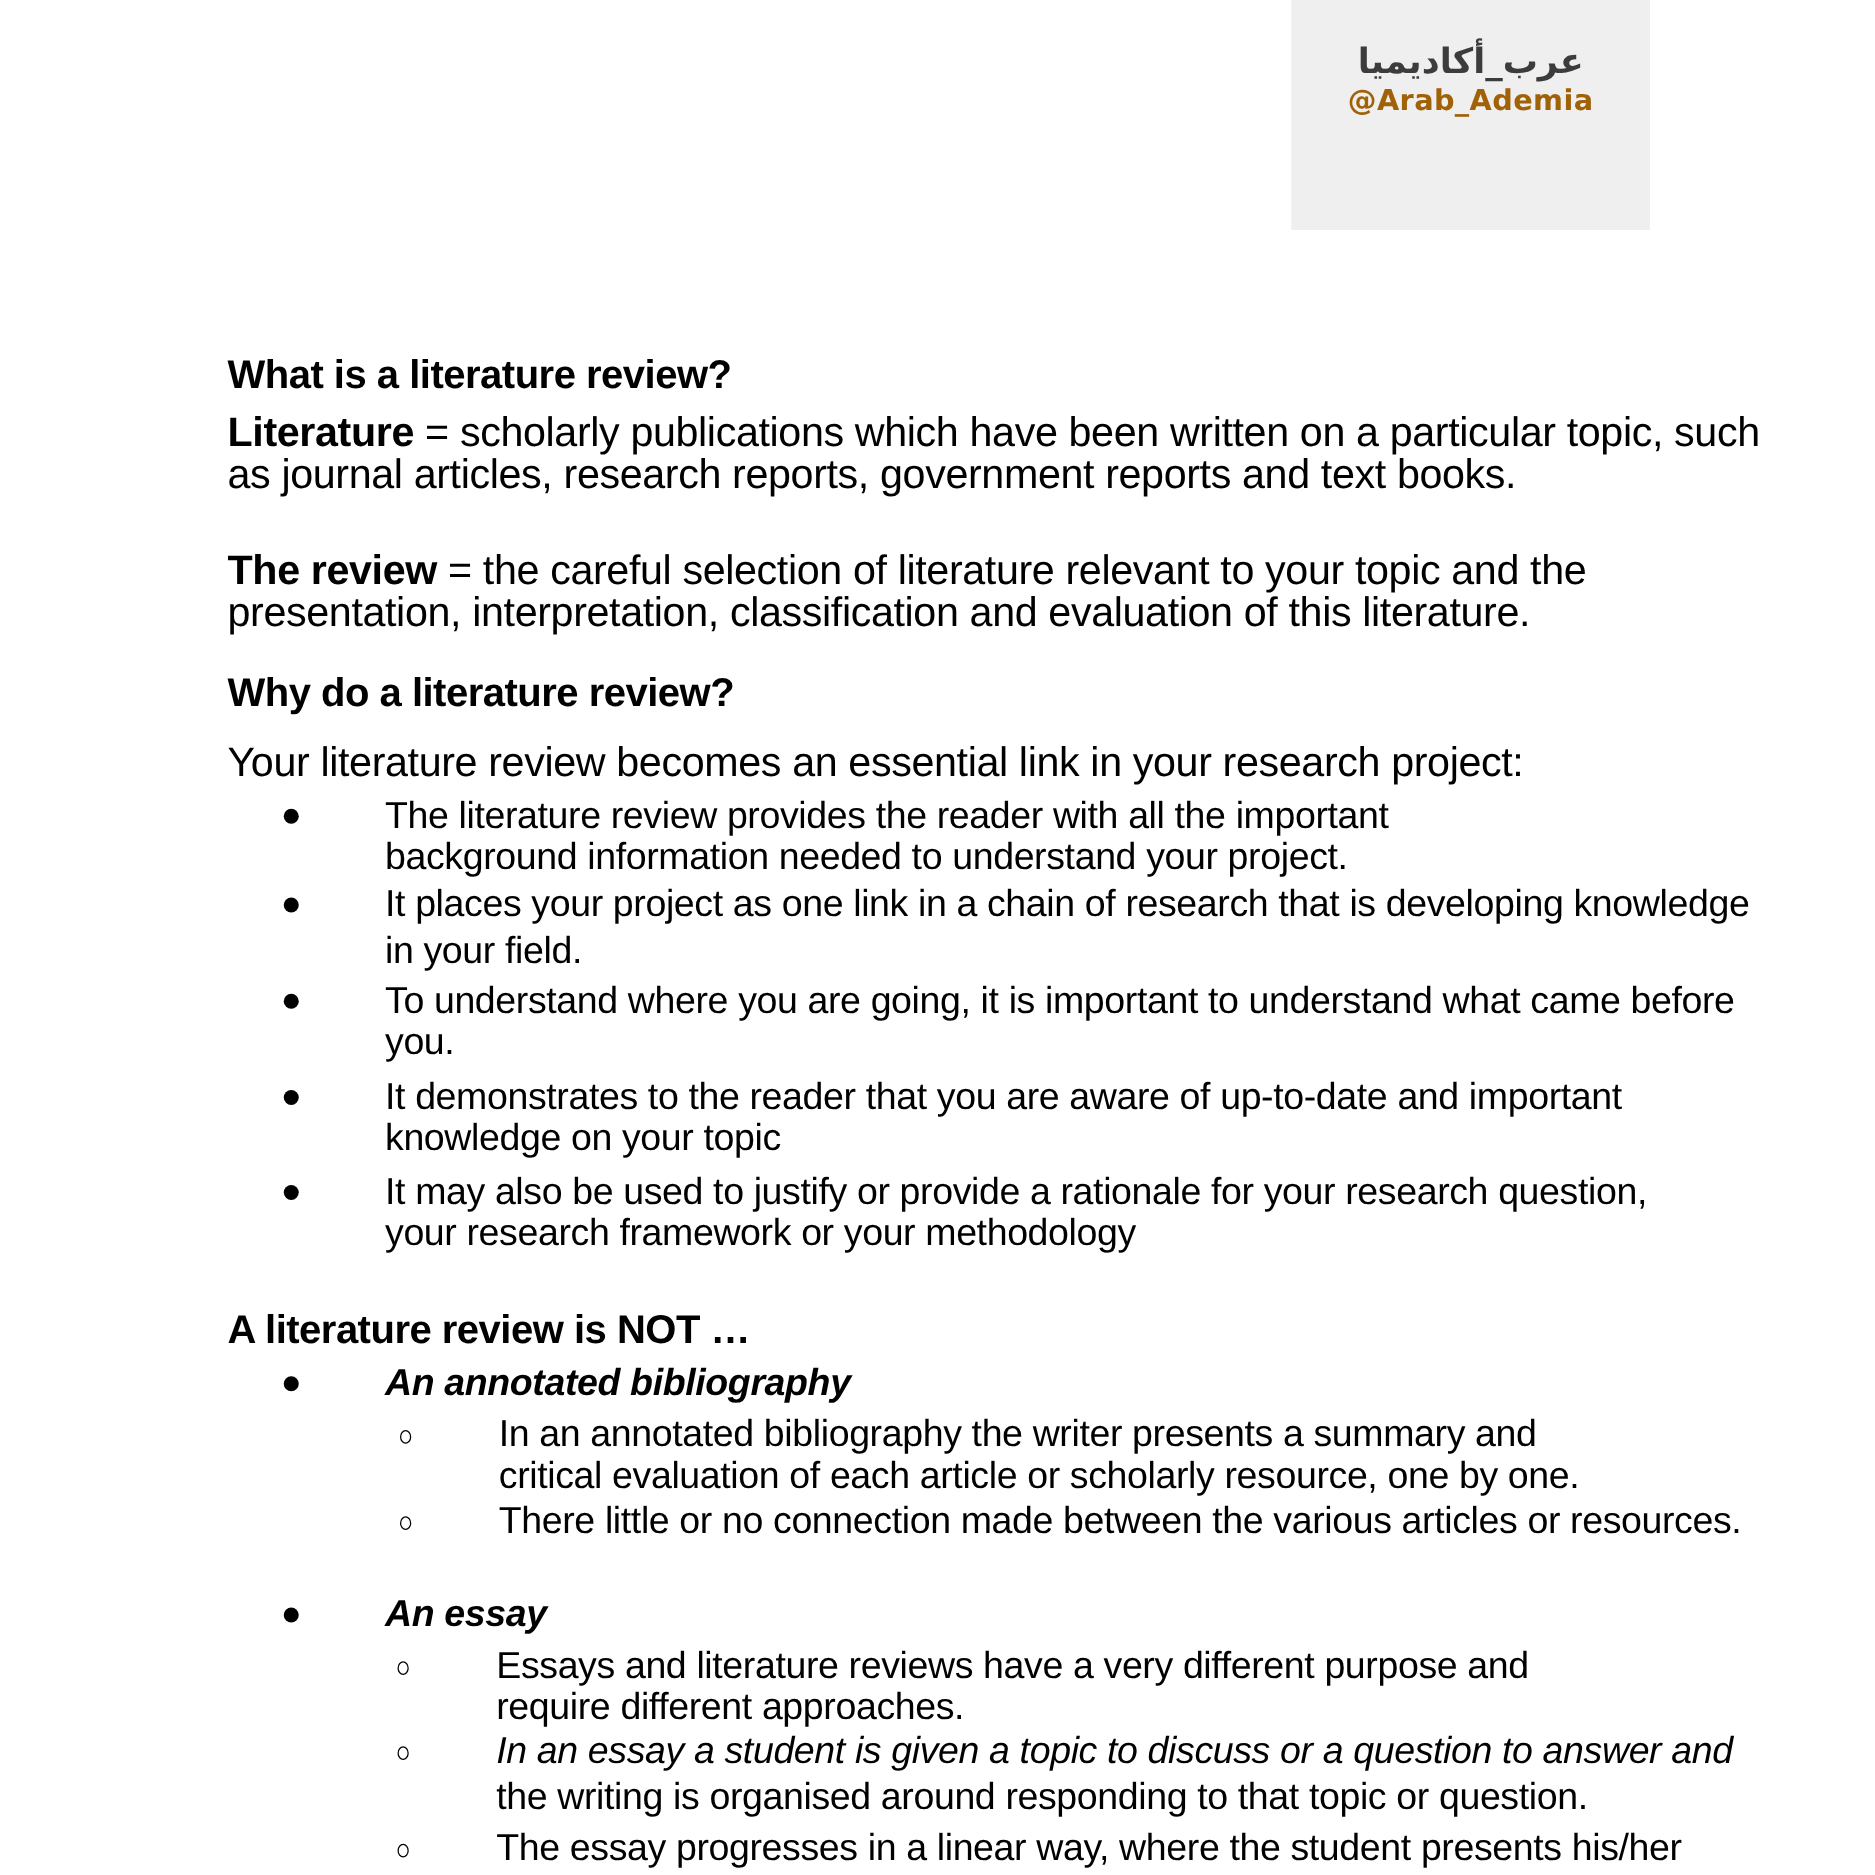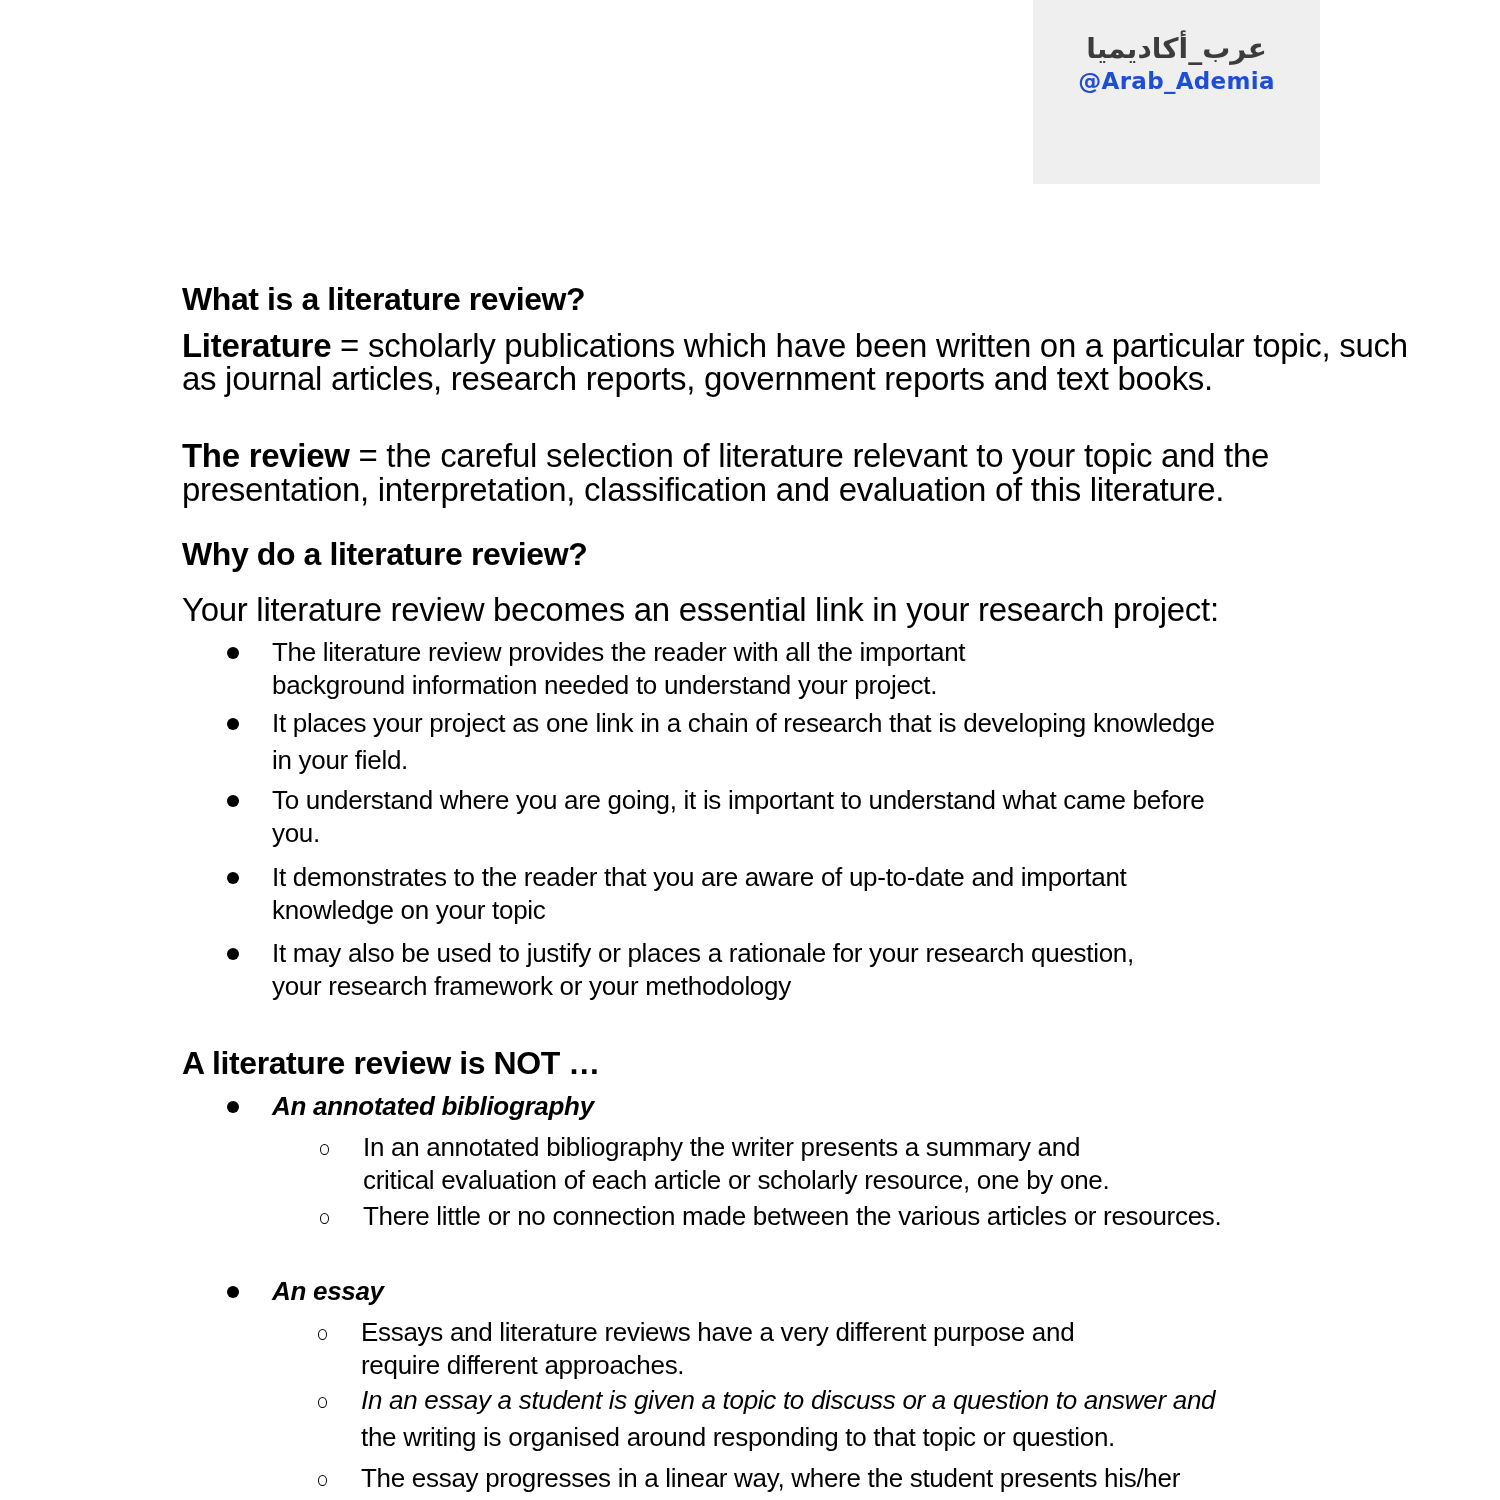--- a/index.html
+++ b/index.html
@@ -1,27 +1,27 @@
 <!DOCTYPE html>
 <html><head>
   <meta charset="utf-8">
   <style>
     html, body { margin: 0; padding: 0; background: #ffffff; }
     body { width: 1500px; height: 1500px; position: relative; overflow: hidden; color: #000; font-family: "Liberation Sans", "DejaVu Sans", sans-serif; }
     .watermark { position: absolute; left: 1033px; top: 0; width: 287px; height: 184px; background: #efefef; display: flex; flex-direction: column; align-items: center; padding-top: 32px; box-sizing: border-box; }
     .wm-arabic { font-family: "DejaVu Sans", sans-serif; font-weight: bold; font-size: 28px; color: #3c3c3c; direction: rtl; line-height: 34px; }
-    .wm-handle { font-family: "DejaVu Sans", sans-serif; font-weight: bold; font-size: 23px; color: #1d4ed8; line-height: 30px; letter-spacing: 0.3px; }
+    .wm-handle { font-family: "DejaVu Sans", sans-serif; font-weight: bold; font-size: 23px; color: #a16207; line-height: 30px; letter-spacing: 0.3px; }
     .content { position: absolute; left: 182px; top: 0; width: 1140px; }
     .h { position: absolute; left: 0; font-weight: bold; font-size: 32px; line-height: 36px; white-space: nowrap; letter-spacing: -0.4px; }
     .p { position: absolute; left: 0; font-size: 33px; line-height: 33.5px; letter-spacing: -0.3px; white-space: nowrap; }
     .p b { font-weight: bold; }
     .li { position: absolute; left: 0; width: 1140px; }
     .bullet { position: absolute; left: 45px; width: 12px; height: 12px; border-radius: 50%; background: #000; }
     .circle { position: absolute; width: 9px; height: 11px; border: 1.5px solid #000; border-radius: 50%; box-sizing: border-box; }
-    .li-text { position: absolute; font-size: 26px; line-height: 33.5px; letter-spacing: -0.3px; white-space: nowrap; }
+    .li-text { position: absolute; font-size: 30px; line-height: 33.5px; letter-spacing: -0.3px; white-space: nowrap; margin-left: 36px; }
     .bold { font-weight: bold; font-style: italic; }
   </style>
 </head>
 <body>
 
 <div class="watermark">
   <div class="wm-arabic">عرب_أكاديميا</div>
   <div class="wm-handle">@Arab_Ademia</div>
 </div>
 
@@ -52,21 +52,21 @@
     <span class="li-text" style="left:90px; top:0;">To understand where you are going, it is important to understand what came before</span>
     <span class="li-text" style="left:90px; top:33px;">you.</span>
   </div>
   <div class="li" style="top:861px;">
     <span class="bullet" style="top:11px;"></span>
     <span class="li-text" style="left:90px; top:0;">It demonstrates to the reader that you are aware of up-to-date and important</span>
     <span class="li-text" style="left:90px; top:33px;">knowledge on your topic</span>
   </div>
   <div class="li" style="top:937px;">
     <span class="bullet" style="top:11px;"></span>
-    <span class="li-text" style="left:90px; top:0;">It may also be used to justify or places a rationale for your research question,</span>
+    <span class="li-text" style="left:90px; top:0;">It may also be used to justify or provide a rationale for your research question,</span>
     <span class="li-text" style="left:90px; top:33px;">your research framework or your methodology</span>
   </div>
 
   <div class="h" style="top:1045px;">A literature review is NOT …</div>
 
   <div class="li" style="top:1090px;">
     <span class="bullet" style="top:11px;"></span>
     <span class="li-text bold" style="left:90px; top:0;">An annotated bibliography</span>
   </div>
   <div class="li" style="top:1131px;">

